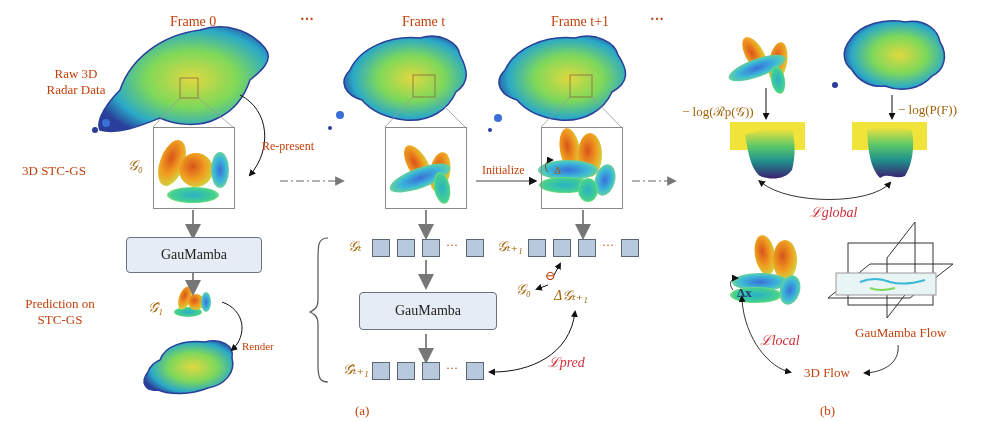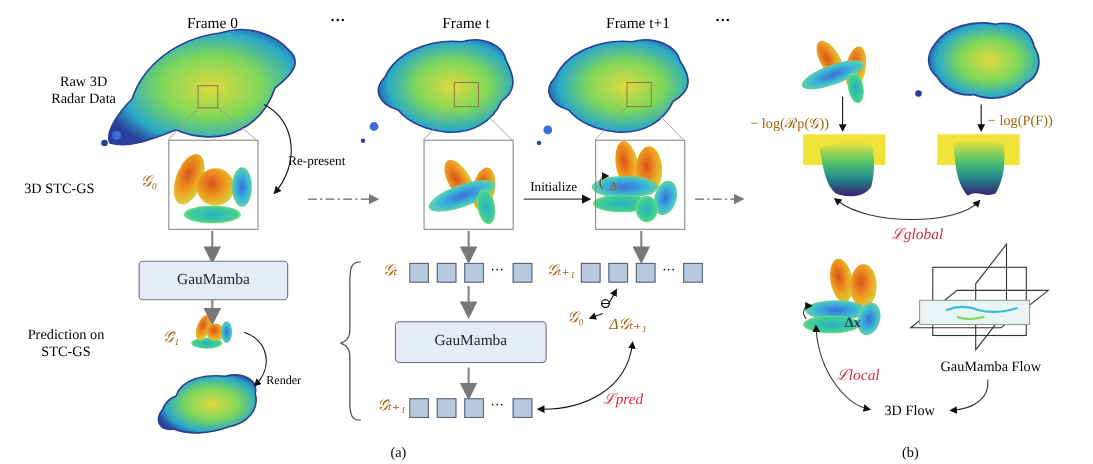--- a/index.html
+++ b/index.html
@@ -1,18 +1,18 @@
 <!DOCTYPE html>
 <html><head>
 <meta charset="utf-8">
 <style>
   html,body{margin:0;padding:0;background:#ffffff;}
   body{width:994px;height:422px;position:relative;overflow:hidden;font-family:"DejaVu Serif","Liberation Serif",serif;color:#222;}
   .abs{position:absolute;}
-  .lbl{font-family:"Liberation Serif","DejaVu Serif",serif;font-size:13px;color:#000000;white-space:nowrap;}
+  .lbl{font-family:"Liberation Serif","DejaVu Serif",serif;font-size:13px;color:#c2410c;white-space:nowrap;}
   .lbl-c{text-align:center;}
   .math{font-family:"Liberation Serif","DejaVu Serif",serif;font-style:italic;font-size:14px;color:#a16207;white-space:nowrap;}
   .red{color:#d0303a;}
   .box{position:absolute;border:1.5px solid #8a8a8a;background:#fff;}
   .gm{position:absolute;background:#e6ecf5;border:1.2px solid #6b7280;border-radius:4px;display:flex;align-items:center;justify-content:center;font-family:"Liberation Serif","DejaVu Serif",serif;font-size:14px;color:#222;}
   .tok{position:absolute;width:16px;height:16px;background:#b8c9dd;border:1.2px solid #5b6573;}
   svg{position:absolute;left:0;top:0;overflow:visible;}
 </style>
 </head>
 <body>
@@ -236,19 +236,19 @@
 
 <div class="abs lbl" style="left:545px;top:268px;font-size:13px;">⊖</div>
 <div class="abs math" style="left:516px;top:282px;">𝒢₀</div>
 <div class="abs math" style="left:554px;top:287px;">Δ𝒢ₜ₊₁</div>
 <div class="abs math red" style="left:548px;top:352px;">ℒpred</div>
 
 <div class="abs math" style="left:682px;top:102px;font-style:normal;font-size:13px;">− log(ℛp(𝒢))</div>
 <div class="abs math" style="left:898px;top:102px;font-style:normal;font-size:13px;">− log(P(F))</div>
 <div class="abs math red" style="left:810px;top:202px;">ℒglobal</div>
 
-<div class="abs math" style="left:768px;top:285px;font-style:normal;font-weight:bold;color:#1e3a7a;font-size:13px;">Δx</div>
+<div class="abs math" style="left:737px;top:285px;font-style:normal;font-weight:bold;color:#1e3a7a;font-size:13px;">Δx</div>
 <div class="abs math red" style="left:760px;top:330px;">ℒlocal</div>
 <div class="abs lbl" style="left:855px;top:325px;">GauMamba Flow</div>
 <div class="abs lbl" style="left:804px;top:365px;">3D Flow</div>
 
 <div class="abs lbl" style="left:355px;top:403px;">(a)</div>
 <div class="abs lbl" style="left:820px;top:403px;">(b)</div>
 
 </body></html>

